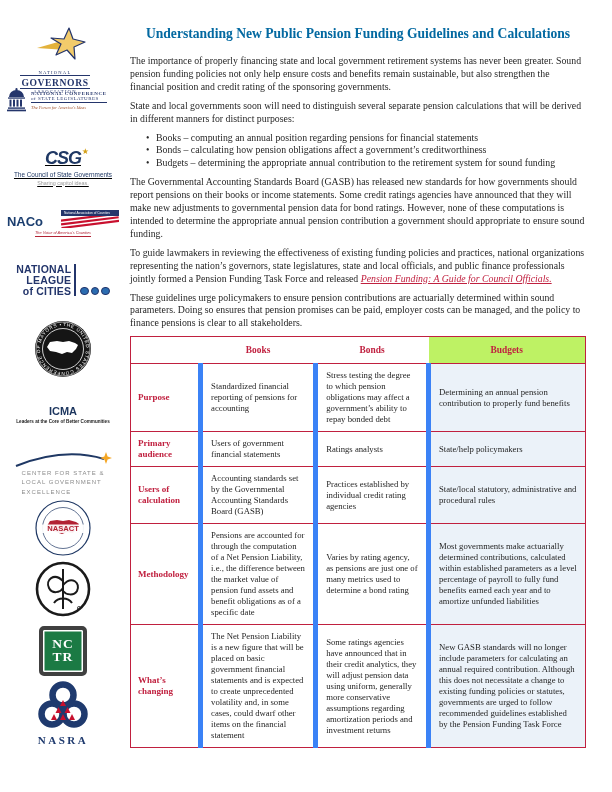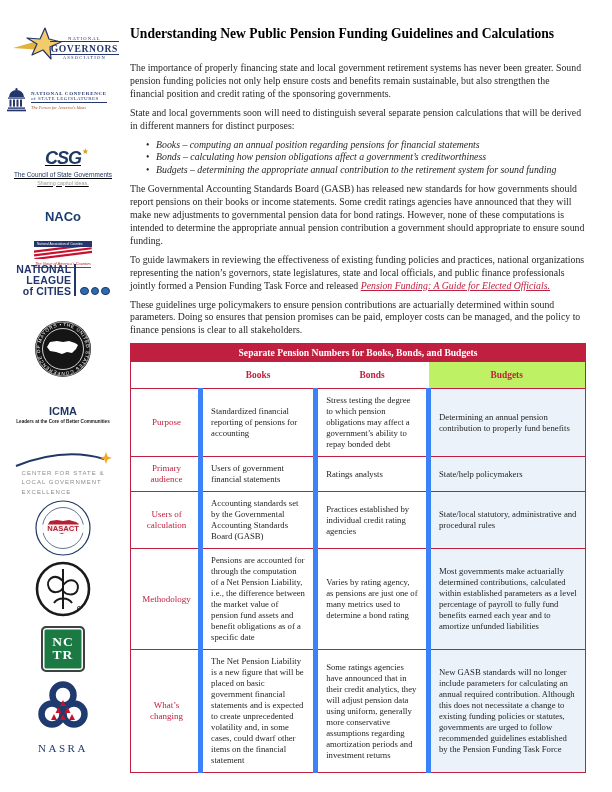--- a/index.html
+++ b/index.html
@@ -3,40 +3,40 @@
 <meta charset="utf-8">
 <style>
   html,body { margin:0; padding:0; background:#ffffff; }
   .page { position:relative; width:612px; height:792px; background:#ffffff; overflow:hidden;
           font-family:"Liberation Serif", serif; }
 
   
   .sidebar { position:absolute; left:0; top:0; width:126px; height:792px; }
   .logo { position:absolute; left:7px; width:112px; display:flex; flex-direction:column; align-items:center; }
 
-  .nga { top:26px; flex-direction:row; justify-content:flex-end; align-items:center; }
+  .nga { top:26px; flex-direction:column; justify-content:space-between; align-items:center; }
   .nga-text { display:flex; flex-direction:column; align-items:center; color:#24356B; margin-left:-16px; }
   .nga-nat,.nga-assoc { font-size:4.6px; letter-spacing:1.2px; font-variant:small-caps; }
   .nga-gov { font-size:9.6px; font-weight:bold; letter-spacing:.6px; font-variant:small-caps; border-top:.5px solid #24356B; border-bottom:.5px solid #24356B; padding:.5px 1px; }
 
   .ncsl { top:88px; flex-direction:row; align-items:center; gap:5px; }
   .ncsl-text { display:flex; flex-direction:column; color:#24356B; font-family:"Liberation Serif",serif; }
   .ncsl-l1 { font-size:5px; letter-spacing:.7px; font-weight:bold; }
   .ncsl-l2 { font-size:5px; letter-spacing:.5px; border-bottom:.6px solid #24356B; padding-bottom:1.5px; margin-bottom:1.5px; }
   .ncsl-tag { font-size:4.4px; font-style:italic; color:#A0522D; }
 
   .csg { top:148px;text-decoration:underline; }
   .csg-row { position:relative; font-family:"Liberation Sans",sans-serif; }
   .csg-acronym { font-size:18px; font-weight:bold; font-style:italic; color:#1F3864; letter-spacing:-1px; }
   .csg-star { position:absolute; right:-8px; top:-1px; color:#D4A017; font-size:8px; }
   .csg-name { font-size:6.4px; color:#1F3864; margin-top:2px; font-family:"Liberation Sans",sans-serif; }
   .csg-tag { font-size:5.4px; color:#9A9A9A; margin-top:1.5px; font-family:"Liberation Sans",sans-serif; }
 
   .naco { top:210px; }
-  .naco-row { display:flex; align-items:center; gap:18px;flex-direction:column; }
+  .naco-row { display:flex; align-items:flex-end; gap:18px; }
   .naco-acronym { font-size:13px; font-weight:bold; color:#1B3E6F; font-family:"Liberation Sans",sans-serif; line-height:1; }
   .naco-right { display:flex; flex-direction:column; }
   .naco-band { background:#24356B; color:#fff; font-size:3.2px; padding:1px 3px; white-space:nowrap; font-family:"Liberation Sans",sans-serif; }
   .naco-tag { font-size:3.9px; font-style:italic; color:#B22234; margin-top:1.5px; border-bottom:.7px solid #B22234; padding-bottom:1px; font-family:"Liberation Sans",sans-serif; }
 
   .nlc { top:264px; flex-direction:row; justify-content:center; align-items:stretch; gap:4px; }
   .nlc-text { display:flex; flex-direction:column; align-items:flex-end; color:#23356B; font-family:"Liberation Sans",sans-serif; font-weight:bold; font-size:10.5px; line-height:1.03; letter-spacing:.2px; border-right:2.5px solid #23356B; padding-right:3px; }
   .nlc-dots { display:flex; align-items:flex-end; gap:2px; padding-bottom:1px; }
   .nlc-dots i { width:6.5px; height:6.5px; border-radius:50%; background:#2B6CB0; border:1px solid #23356B; }
 
@@ -45,42 +45,42 @@
   .icma-acronym { font-size:11px; font-weight:bold; color:#1C355E; font-family:"Liberation Sans",sans-serif; letter-spacing:0; line-height:1; }
   .icma-tag { font-size:4.6px; font-weight:bold; color:#222; margin-top:1.5px; font-family:"Liberation Sans",sans-serif; white-space:nowrap; }
 
   .cslge { top:452px; }
   .cslge-text { display:flex; flex-direction:column; color:#8C8C8C; font-family:"Liberation Sans",sans-serif; font-size:6px; letter-spacing:1px; line-height:1.55; margin-top:1px; }
 
   .nasact { top:500px; }
   .gfoa { top:560px; }
 
   .nctr { top:626px; }
-  .nctr-box { width:40px; height:42px; background:#1B7A44; border:2px solid #404040; border-radius:5px; box-shadow:inset 0 0 0 1.5px #ffffff; display:flex; flex-direction:column; align-items:center; justify-content:center; color:#fff; font-family:"Liberation Serif",serif; font-weight:bold; font-size:13.5px; line-height:.95; letter-spacing:1px; }
+  .nctr-box { width:40px; height:42px; background:#1B7A44; border:4px solid #404040; border-radius:5px; box-shadow:inset 0 0 0 1.5px #ffffff; display:flex; flex-direction:column; align-items:center; justify-content:center; color:#fff; font-family:"Liberation Serif",serif; font-weight:bold; font-size:13.5px; line-height:.95; letter-spacing:1px; }
 
   .nasra { top:680px; }
-  .nasra-name { color:#1F3A6E; font-family:"Liberation Serif",serif; font-weight:normal; font-size:11px; letter-spacing:2.5px; margin-top:10px; }
+  .nasra-name { color:#1F3A6E; font-family:"Liberation Serif",serif; font-weight:bold; font-size:11px; letter-spacing:2.5px; margin-top:2px; }
 
   
   .main { position:absolute; left:130px; top:26px; width:456px; }
-  h1.title { font-size:13.6px; font-weight:bold; color:#000000; text-align:left; margin:0 0 20px 0; }
+  h1.title { font-size:13.6px; font-weight:bold; color:#0369a1; text-align:center; margin:0 0 13px 0; }
   .main p { font-size:9.8px; line-height:12.9px; color:#262626; margin:0 0 6px 0; }
-  ul.purpose-list { list-style:none; margin:0 0 6px 16px; padding:0; font-style:italic; }
+  ul.purpose-list { list-style:none; margin:0 0 6px 16px; padding:0; }
   ul.purpose-list li { position:relative; font-size:9.8px; line-height:12.9px; color:#262626; padding-left:10px; }
   ul.purpose-list li::before { content:"\2022"; position:absolute; left:0; font-style:normal; }
   .doc-link { color:#C0203F; font-style:italic; text-decoration:underline; cursor:pointer; }
 
   
   table.pension { width:100%; border-collapse:collapse; margin-top:5px; border:1px solid #C0203F; }
   .c-label { width:15.4%; } .c-books { width:25.3%; } .c-bonds { width:24.8%; } .c-budgets { width:34.5%; }
   th.t-title { background:#C0203F; color:#fff; font-size:9.6px; font-weight:bold; text-align:center; padding:3px 0 4px 0; }
   tr.col-head th { color:#C0203F; font-size:9.4px; font-weight:bold; text-align:center; padding:8px 2px; background:#fff; }
   tr.col-head th.budgets { background:#bef264; }
   tbody tr { border-top:1px solid #C0203F; }
-  tbody th.rlabel { color:#C0203F; font-size:9px; font-weight:normal; text-align:center; vertical-align:middle; padding:6px 3px 6px 7px; line-height:1.2; }
+  tbody th.rlabel { color:#C0203F; font-size:9px; font-weight:bold; text-align:left; vertical-align:middle; padding:6px 3px 6px 7px; line-height:1.2; }
   tbody td { font-size:8.7px; line-height:11px; color:#262626; vertical-align:middle; padding:6px 8px; border-left:5px solid #3b82f6; }
   tbody td.budgets, td.budgets { background:#EBF2F9; }
 </style>
 </head>
 <body>
 
 <div class="page">
 
   <aside class="sidebar">
 
@@ -243,35 +243,32 @@
     <p>State and local governments soon will need to distinguish several separate pension calculations that will be derived in different manners for distinct purposes:</p>
 
     <ul class="purpose-list">
       <li>Books – computing an annual position regarding pensions for financial statements</li>
       <li>Bonds – calculating how pension obligations affect a government’s creditworthiness</li>
       <li>Budgets – determining the appropriate annual contribution to the retirement system for sound funding</li>
     </ul>
 
     <p>The Governmental Accounting Standards Board (GASB) has released new standards for how governments should report pensions on their books or income statements. Some credit ratings agencies have announced that they will make new adjustments to governmental pension data for bond ratings. However, none of these computations is intended to determine the appropriate annual pension contribution a government should appropriate to ensure sound funding.</p>
 
-    <p><span>To guide lawmakers in reviewing the effectiveness of existing funding policies and practices, national organizations representing the nation’s governors, state legislatures, state and local officials, and public finance professionals jointly formed a Pension Funding Task Force and released </span><a class="doc-link">Pension Funding: A Guide for Elected Officials.</a></p>
+    <p><span>To guide lawmakers in reviewing the effectiveness of existing funding policies and practices, national organizations representing the nation’s governors, state legislatures, state and local officials, and public finance professionals jointly formed a Pension Funding Task Force and released </span><a class="doc-link">Pension Funding: A Guide for Council Officials.</a></p>
 
     <p>These guidelines urge policymakers to ensure pension contributions are actuarially determined within sound parameters. Doing so ensures that pension promises can be paid, employer costs can be managed, and the policy to finance pensions is clear to all stakeholders.</p>
 
     <table class="pension">
       <colgroup>
           <col class="c-label">
           <col class="c-books">
           <col class="c-bonds">
           <col class="c-budgets">
         </colgroup>
       <thead>
-        <tr>
-          <th class="t-title" colspan="4">Separate Pension Numbers for Books, Bonds, and Budgets</th>
-        </tr>
         <tr class="col-head">
           <th></th>
           <th>Books</th>
           <th>Bonds</th>
           <th class="budgets">Budgets</th>
         </tr>
       </thead>
       <tbody>
         <tr>
           <th class="rlabel">Purpose</th>

